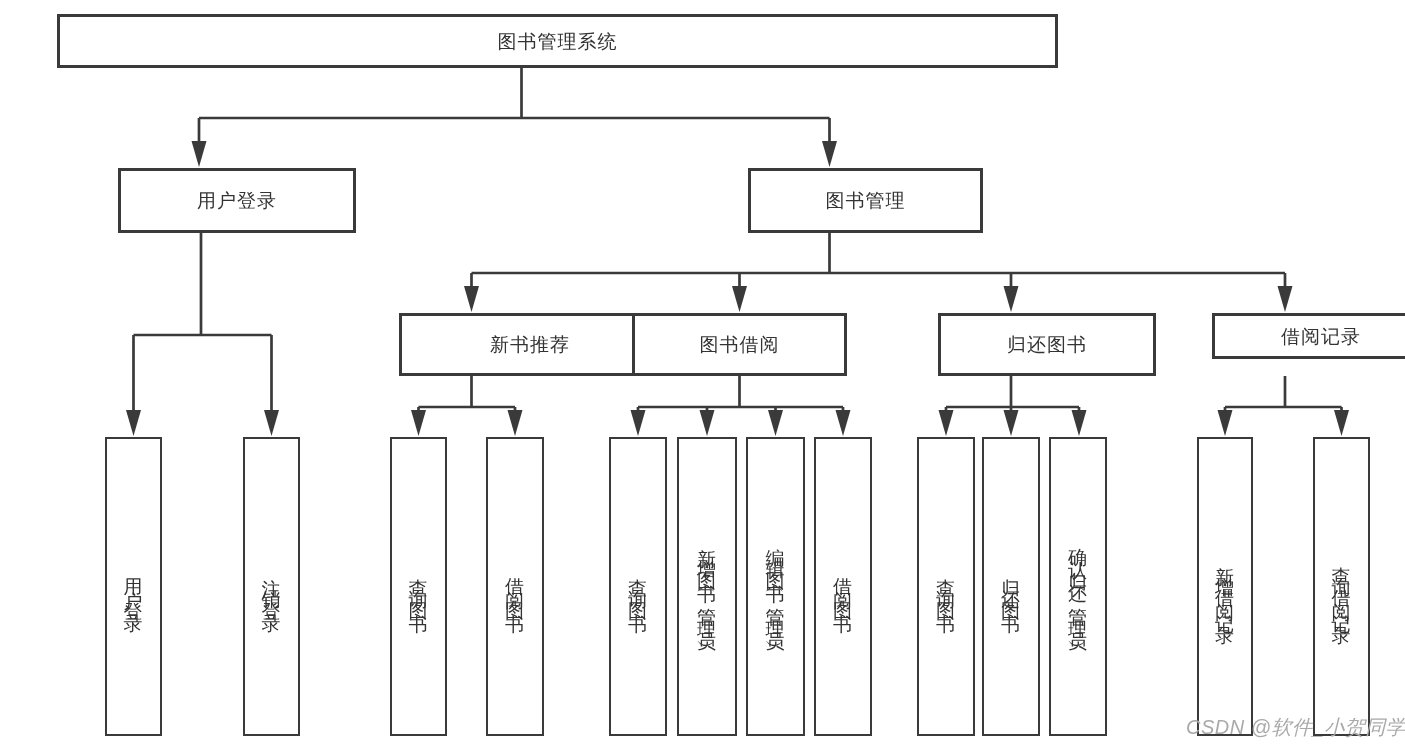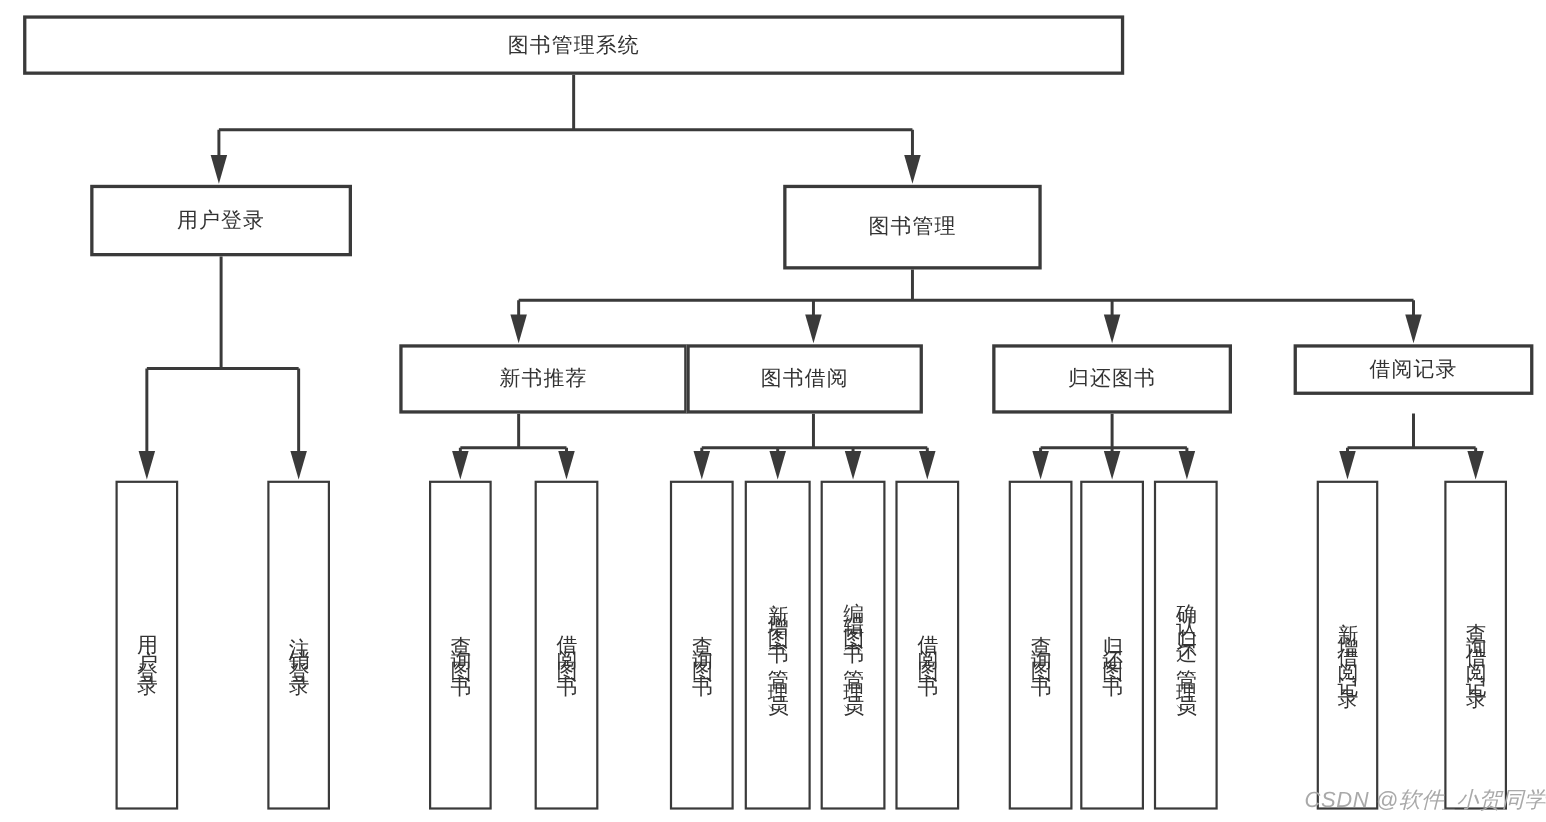--- a/index.html
+++ b/index.html
@@ -15,21 +15,21 @@
     background:var(--bg);
     font-family:"Liberation Sans","DejaVu Sans",sans-serif;
     overflow:hidden;
   }
   .stage{position:relative;width:1405px;height:747px;}
   .connectors{position:absolute;left:0;top:0;z-index:0;}
   .hbox{
     position:absolute;z-index:1;box-sizing:border-box;
     background:var(--box-fill);
     border:3px solid var(--line);
-    display:flex;align-items:center;justify-content:center;
+    display:flex;align-items:center;justify-content:center;margin-left:36px;
   }
   .hbox .lbl{
     color:var(--text);font-size:19px;letter-spacing:1px;line-height:1;
     white-space:nowrap;
   }
   .vbox{
     position:absolute;z-index:1;box-sizing:border-box;
     top:437px;height:299px;
     background:var(--box-fill);
     border:2.5px solid var(--line);
@@ -91,28 +91,28 @@
     </g>
   </svg>
 
   <div class="hbox" style="left:21px;top:14px;width:1001px;height:54px">
     <span class="lbl">图书管理系统</span>
   </div>
 
   <div class="hbox" style="left:82px;top:168px;width:238px;height:65px">
     <span class="lbl">用户登录</span>
   </div>
-  <div class="hbox" style="left:712px;top:168px;width:235px;height:77px">
+  <div class="hbox" style="left:712px;top:168px;width:235px;height:65px">
     <span class="lbl">图书管理</span>
   </div>
 
   <div class="hbox" style="left:363px;top:313px;width:262px;height:63px">
     <span class="lbl">新书推荐</span>
   </div>
-  <div class="hbox" style="left:624px;top:313px;width:215px;height:63px">
+  <div class="hbox" style="left:596px;top:313px;width:215px;height:63px">
     <span class="lbl">图书借阅</span>
   </div>
   <div class="hbox" style="left:902px;top:313px;width:218px;height:63px">
     <span class="lbl">归还图书</span>
   </div>
   <div class="hbox" style="left:1176px;top:313px;width:218px;height:46px">
     <span class="lbl">借阅记录</span>
   </div>
 
   <div class="vbox" style="left:105px;width:57px">

